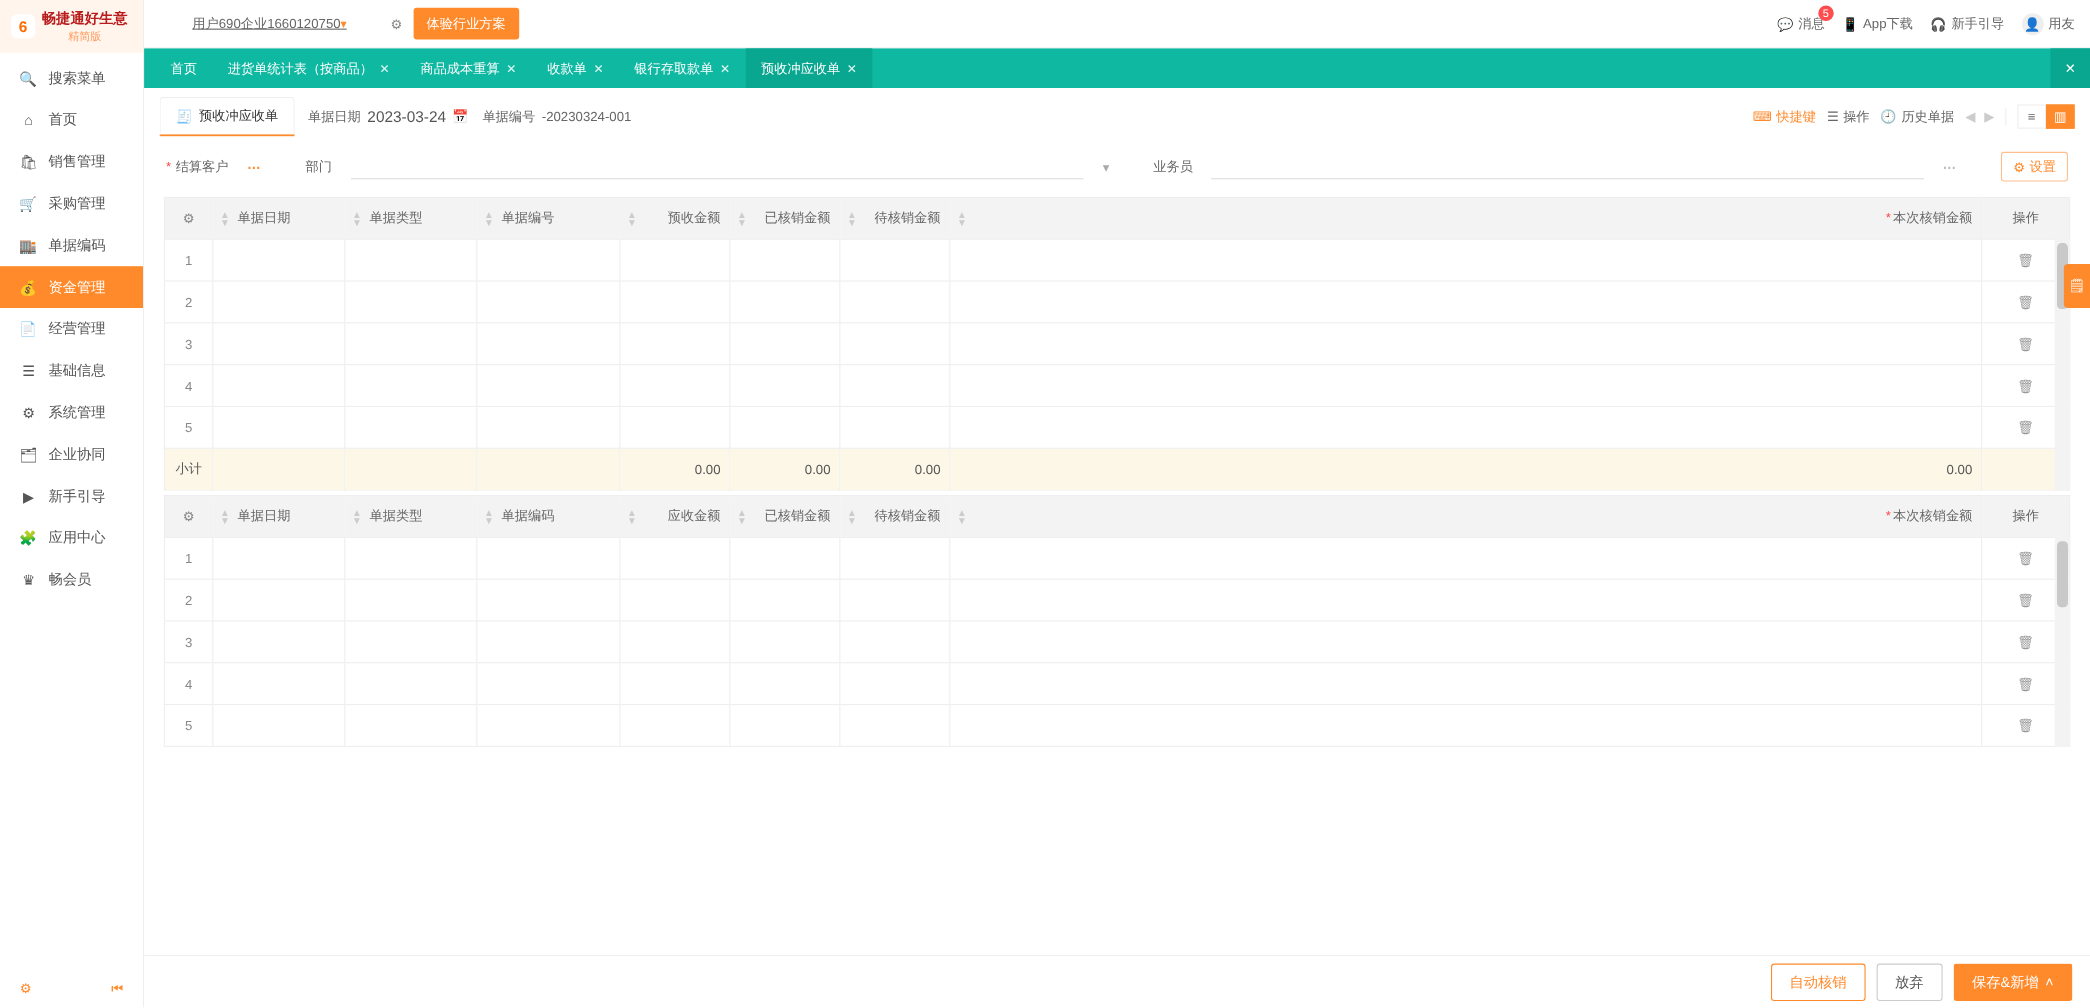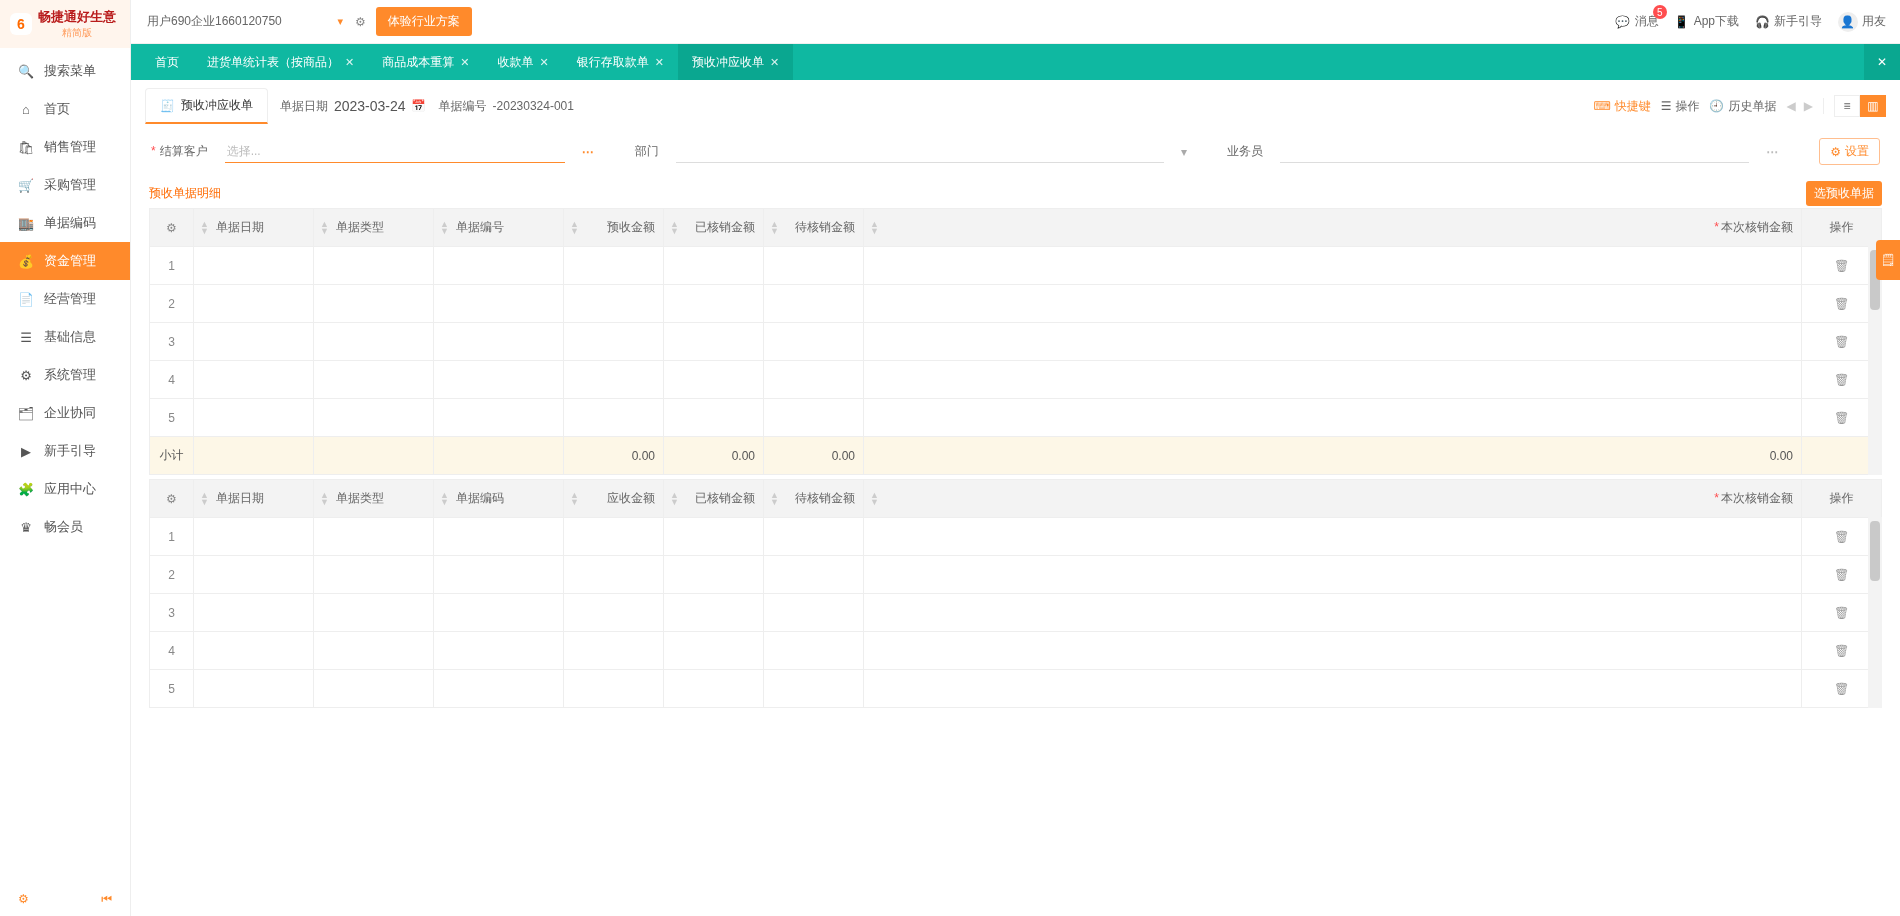--- a/index.html
+++ b/index.html
@@ -13,21 +13,21 @@
   .logo-sub { font-size: 10px; color: #ff9a5a; text-align:center; }
   .nav { flex: 1; padding-top: 4px; }
   .nav-item { display: flex; align-items: center; gap: 10px; padding: 10px 18px; font-size: 13px; color: #555; cursor: pointer; }
   .nav-item.active { background: #ff8a2b; color: #fff; }
   .nav-item .ic { width: 16px; height: 16px; display:inline-flex; align-items:center; justify-content:center; }
   .sidebar-footer { display:flex; justify-content: space-between; padding: 10px 18px; color:#ff8a2b; }
   
   .main { flex: 1; display: flex; flex-direction: column; min-width: 0; }
   
   .topbar { height: 44px; display:flex; align-items:center; padding: 0 14px; gap: 10px; border-bottom: 1px solid #f0f0f0; }
-  .company-select { flex: 0 0 200px; display:flex; align-items:center; justify-content:space-between; padding: 4px 2px; font-size:12px; color:#666; border-bottom: none; }
+  .company-select { flex: 0 0 200px; display:flex; align-items:center; justify-content:center; padding: 4px 2px; font-size:12px; color:#666; border-bottom: none; text-decoration: underline; }
   .chev { color:#ff8a2b; font-size: 11px; }
   .gear { color:#888; }
   .try-btn { background:#ff8a2b; color:#fff; border:none; border-radius:3px; padding: 6px 12px; font-size:12px; cursor:pointer; }
   .top-right { margin-left:auto; display:flex; align-items:center; gap: 16px; color:#666; font-size:12px; }
   .badge-wrap { position:relative; }
   .badge { position:absolute; top:-8px; right:-8px; background:#ff4d4f; color:#fff; border-radius:8px; font-size:10px; min-width:14px; height:14px; display:flex; align-items:center; justify-content:center; padding:0 3px;}
   .avatar { width:20px; height:20px; border-radius:50%; background:#eee; display:inline-flex; align-items:center; justify-content:center; color:#bbb;}
   .top-link { display:flex; align-items:center; gap:4px; cursor:pointer;}
   
   .tabs { height: 36px; background:#0fb8a1; color:#fff; display:flex; align-items:center; padding: 0 0 0 10px; }
@@ -260,155 +260,36 @@
           <div class="view-toggle">
             <span class="vt">≡</span>
             <span class="vt active">▥</span>
           </div>
         </div>
       </div>
 
       <div class="form-row">
         <div class="field customer">
           <label><span class="req">*</span><span>结算客户</span></label>
-          <input class="input" placeholder="选择..." style="">
           <span class="more">⋯</span>
         </div>
         <div class="field" style="flex:1">
           <label>部门</label>
           <input class="input" style="flex: 1 1 0%;">
           <span class="dd">▾</span>
         </div>
         <div class="field" style="flex:1">
           <label>业务员</label>
           <input class="input" style="flex: 1 1 0%;">
           <span class="more" style="color:#bbb">⋯</span>
         </div>
         <button class="setup-btn">
             <span>⚙</span>
             <span>设置</span>
           </button>
-      </div>
-
-      <div class="section">
-        <div class="section-head">
-          <div class="section-title">预收单据明细</div>
-          <button class="select-btn">选预收单据</button>
-        </div>
-        <div class="table-wrap">
-          <table class="tbl">
-            <colgroup>
-                <col style="width:44px">
-                <col style="width:120px">
-                <col style="width:120px">
-                <col style="width:130px">
-                <col style="width:100px">
-                <col style="width:100px">
-                <col style="width:100px">
-                <col>
-                <col style="width:80px">
-              </colgroup>
-            <thead>
-                <tr>
-              <th class="idx">⚙</th>
-              <th class="has-sort"><span class="sort">▲<br>▼</span><span>单据日期</span></th>
-              <th class="has-sort"><span class="sort">▲<br>▼</span><span>单据类型</span></th>
-              <th class="has-sort"><span class="sort">▲<br>▼</span><span>单据编号</span></th>
-              <th class="num has-sort"><span class="sort">▲<br>▼</span><span>预收金额</span></th>
-              <th class="num has-sort"><span class="sort">▲<br>▼</span><span>已核销金额</span></th>
-              <th class="num has-sort"><span class="sort">▲<br>▼</span><span>待核销金额</span></th>
-              <th class="num has-sort"><span class="sort">▲<br>▼</span><span class="req-col">*</span><span>本次核销金额</span></th>
-              <th style="text-align:center"><span>操作</span></th>
-            </tr>
-              </thead>
-            <tbody id="prepay-body">
-                <tr>
-                  <td class="idx">1</td>
-                  <td></td>
-                  <td></td>
-                  <td></td>
-                  <td class="num"></td>
-                  <td class="num"></td>
-                  <td class="num"></td>
-                  <td class="num"></td>
-                  <td>
-                    <span class="del">🗑</span>
-                  </td>
-                </tr>
-                <tr>
-                  <td class="idx">2</td>
-                  <td></td>
-                  <td></td>
-                  <td></td>
-                  <td class="num"></td>
-                  <td class="num"></td>
-                  <td class="num"></td>
-                  <td class="num"></td>
-                  <td>
-                    <span class="del">🗑</span>
-                  </td>
-                </tr>
-                <tr>
-                  <td class="idx">3</td>
-                  <td></td>
-                  <td></td>
-                  <td></td>
-                  <td class="num"></td>
-                  <td class="num"></td>
-                  <td class="num"></td>
-                  <td class="num"></td>
-                  <td>
-                    <span class="del">🗑</span>
-                  </td>
-                </tr>
-                <tr>
-                  <td class="idx">4</td>
-                  <td></td>
-                  <td></td>
-                  <td></td>
-                  <td class="num"></td>
-                  <td class="num"></td>
-                  <td class="num"></td>
-                  <td class="num"></td>
-                  <td>
-                    <span class="del">🗑</span>
-                  </td>
-                </tr>
-                <tr>
-                  <td class="idx">5</td>
-                  <td></td>
-                  <td></td>
-                  <td></td>
-                  <td class="num"></td>
-                  <td class="num"></td>
-                  <td class="num"></td>
-                  <td class="num"></td>
-                  <td>
-                    <span class="del">🗑</span>
-                  </td>
-                </tr>
-              </tbody>
-            <tbody>
-                <tr class="subtotal">
-              <td class="idx">小计</td>
-              <td></td>
-                  <td></td>
-                  <td></td>
-              <td class="num">0.00</td>
-              <td class="num">0.00</td>
-              <td class="num">0.00</td>
-              <td class="num">0.00</td>
-              <td></td>
-            </tr>
-          </tbody>
-            </table>
-          <div class="right-scroll">
-              <div class="thumb"></div>
-            </div>
-        </div>
       </div>
 
       <div class="section">
         <div class="table-wrap">
           <table class="tbl">
             <colgroup>
                 <col style="width:44px">
                 <col style="width:120px">
                 <col style="width:120px">
                 <col style="width:130px">
@@ -416,20 +297,134 @@
                 <col style="width:100px">
                 <col style="width:100px">
                 <col>
                 <col style="width:80px">
               </colgroup>
             <thead>
                 <tr>
               <th class="idx">⚙</th>
               <th class="has-sort"><span class="sort">▲<br>▼</span><span>单据日期</span></th>
               <th class="has-sort"><span class="sort">▲<br>▼</span><span>单据类型</span></th>
+              <th class="has-sort"><span class="sort">▲<br>▼</span><span>单据编号</span></th>
+              <th class="num has-sort"><span class="sort">▲<br>▼</span><span>预收金额</span></th>
+              <th class="num has-sort"><span class="sort">▲<br>▼</span><span>已核销金额</span></th>
+              <th class="num has-sort"><span class="sort">▲<br>▼</span><span>待核销金额</span></th>
+              <th class="num has-sort"><span class="sort">▲<br>▼</span><span class="req-col">*</span><span>本次核销金额</span></th>
+              <th style="text-align:center"><span>操作</span></th>
+            </tr>
+              </thead>
+            <tbody id="prepay-body">
+                <tr>
+                  <td class="idx">1</td>
+                  <td></td>
+                  <td></td>
+                  <td></td>
+                  <td class="num"></td>
+                  <td class="num"></td>
+                  <td class="num"></td>
+                  <td class="num"></td>
+                  <td>
+                    <span class="del">🗑</span>
+                  </td>
+                </tr>
+                <tr>
+                  <td class="idx">2</td>
+                  <td></td>
+                  <td></td>
+                  <td></td>
+                  <td class="num"></td>
+                  <td class="num"></td>
+                  <td class="num"></td>
+                  <td class="num"></td>
+                  <td>
+                    <span class="del">🗑</span>
+                  </td>
+                </tr>
+                <tr>
+                  <td class="idx">3</td>
+                  <td></td>
+                  <td></td>
+                  <td></td>
+                  <td class="num"></td>
+                  <td class="num"></td>
+                  <td class="num"></td>
+                  <td class="num"></td>
+                  <td>
+                    <span class="del">🗑</span>
+                  </td>
+                </tr>
+                <tr>
+                  <td class="idx">4</td>
+                  <td></td>
+                  <td></td>
+                  <td></td>
+                  <td class="num"></td>
+                  <td class="num"></td>
+                  <td class="num"></td>
+                  <td class="num"></td>
+                  <td>
+                    <span class="del">🗑</span>
+                  </td>
+                </tr>
+                <tr>
+                  <td class="idx">5</td>
+                  <td></td>
+                  <td></td>
+                  <td></td>
+                  <td class="num"></td>
+                  <td class="num"></td>
+                  <td class="num"></td>
+                  <td class="num"></td>
+                  <td>
+                    <span class="del">🗑</span>
+                  </td>
+                </tr>
+              </tbody>
+            <tbody>
+                <tr class="subtotal">
+              <td class="idx">小计</td>
+              <td></td>
+                  <td></td>
+                  <td></td>
+              <td class="num">0.00</td>
+              <td class="num">0.00</td>
+              <td class="num">0.00</td>
+              <td class="num">0.00</td>
+              <td></td>
+            </tr>
+          </tbody>
+            </table>
+          <div class="right-scroll">
+              <div class="thumb"></div>
+            </div>
+        </div>
+      </div>
+
+      <div class="section">
+        <div class="table-wrap">
+          <table class="tbl">
+            <colgroup>
+                <col style="width:44px">
+                <col style="width:120px">
+                <col style="width:120px">
+                <col style="width:130px">
+                <col style="width:100px">
+                <col style="width:100px">
+                <col style="width:100px">
+                <col>
+                <col style="width:80px">
+              </colgroup>
+            <thead>
+                <tr>
+              <th class="idx">⚙</th>
+              <th class="has-sort"><span class="sort">▲<br>▼</span><span>单据日期</span></th>
+              <th class="has-sort"><span class="sort">▲<br>▼</span><span>单据类型</span></th>
               <th class="has-sort"><span class="sort">▲<br>▼</span><span>单据编码</span></th>
               <th class="num has-sort"><span class="sort">▲<br>▼</span><span>应收金额</span></th>
               <th class="num has-sort"><span class="sort">▲<br>▼</span><span>已核销金额</span></th>
               <th class="num has-sort"><span class="sort">▲<br>▼</span><span>待核销金额</span></th>
               <th class="num has-sort"><span class="sort">▲<br>▼</span><span class="req-col">*</span><span>本次核销金额</span></th>
               <th style="text-align:center"><span>操作</span></th>
             </tr>
               </thead>
             <tbody id="recv-body">
                 <tr>
@@ -499,16 +494,24 @@
                 </tr>
               </tbody>
           </table>
           <div class="right-scroll">
               <div class="thumb"></div>
             </div>
         </div>
       </div>
     </div>
 
+    <div class="footer">
+      <button class="btn outline-orange">自动核销</button>
+      <button class="btn outline-gray">放弃</button>
+      <button class="btn solid-orange">
+          <span>保存&amp;新增</span>
+          <span>˄</span>
+        </button>
+    </div>
   </div>
 </div>
 
 <div class="float-tab">🗒</div>
 
 </body></html>

